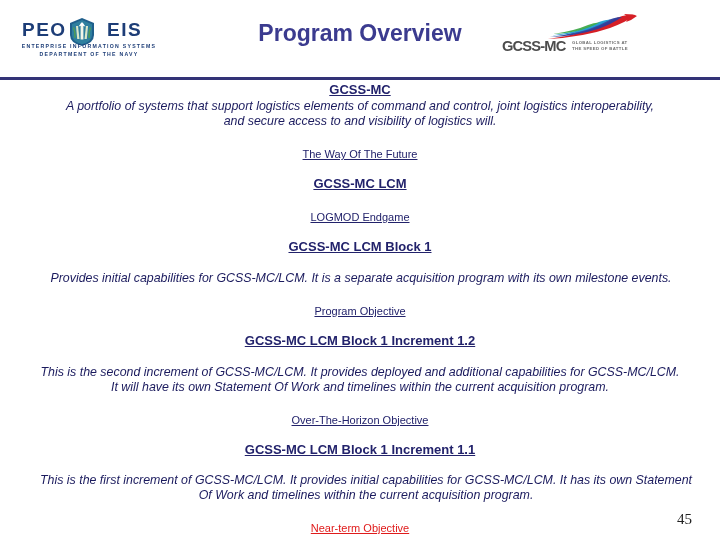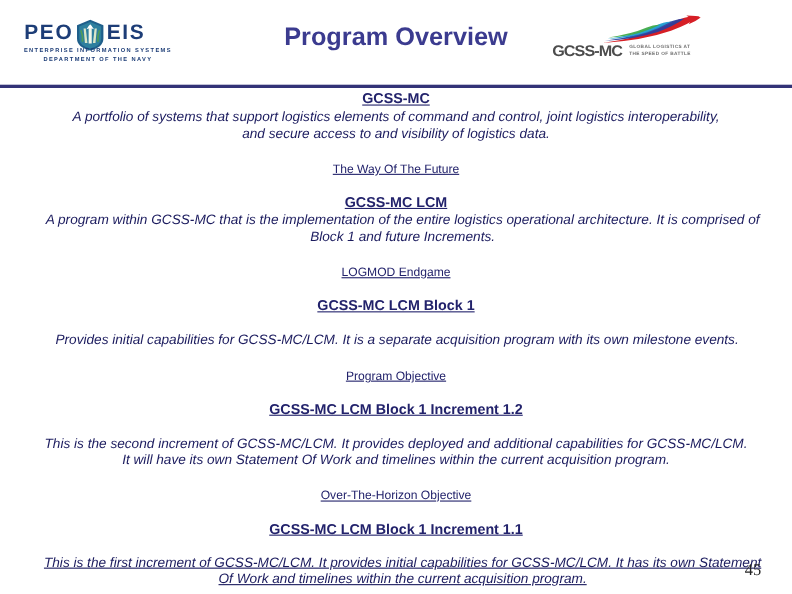--- a/index.html
+++ b/index.html
@@ -47,21 +47,21 @@
   .peo-word {
     position: absolute;
     top: 2px;
     font-family: "Liberation Sans", sans-serif;
     font-weight: bold;
     font-size: 19px;
     letter-spacing: 1.5px;
     color: #1d3d77;
   }
   .peo-word.left { left: 14px; }
-  .peo-word.right { left: 89px; }
+  .peo-word.right { left: 99px; }
   .peo-emblem {
     position: absolute;
     left: 58px;
     top: 0px;
     width: 32px;
     height: 30px;
   }
   .peo-sub {
     position: absolute;
     top: 26px;
@@ -238,43 +238,42 @@
     </span>
   </div>
 
   <div class="header-rule"></div>
 </div>
 
 <div class="slide-body">
 
   <div class="block">
     <div class="block-heading">GCSS-MC</div>
-    <div class="block-desc w1" style="margin:0 auto;">A portfolio of systems that support logistics elements of command and control, joint logistics interoperability, and secure access to and visibility of logistics data.</div>
+    <div class="block-desc w1" style="margin:0 auto;">A portfolio of systems that support logistics elements of command and control, joint logistics interoperability, and secure access to and visibility of logistics will.</div>
     <div class="block-tagline">The Way Of The Future</div>
   </div>
 
   <div class="block">
     <div class="block-heading">GCSS-MC LCM</div>
-    <div class="block-desc w2" style="margin:0 auto;">A program within GCSS-MC that is the implementation of the entire logistics operational architecture.  It is comprised of Block 1 and future Increments.</div>
     <div class="block-tagline">LOGMOD Endgame</div>
   </div>
 
   <div class="block">
     <div class="block-heading">GCSS-MC LCM Block 1</div>
     <div class="block-desc w3" style="margin:16px auto;">Provides initial capabilities for GCSS-MC/LCM.  It is a separate acquisition program with its own milestone events.</div>
     <div class="block-tagline">Program Objective</div>
   </div>
 
   <div class="block">
     <div class="block-heading">GCSS-MC LCM Block 1 Increment 1.2</div>
     <div class="block-desc w4" style="margin:16px auto;">This is the second increment of GCSS-MC/LCM.  It provides deployed and additional capabilities for GCSS-MC/LCM.  It will have its own Statement Of Work and timelines within the current acquisition program.</div>
     <div class="block-tagline">Over-The-Horizon Objective</div>
   </div>
 
   <div class="block">
     <div class="block-heading">GCSS-MC LCM Block 1 Increment 1.1</div>
-    <div class="block-desc w5" style="margin:15px auto;text-decoration:underline;">This is the first increment of GCSS-MC/LCM.  It provides initial capabilities for GCSS-MC/LCM.  It has  its own Statement Of Work and timelines within the current acquisition program.</div>
+    <div class="block-desc w5" style="margin:15px auto;">This is the first increment of GCSS-MC/LCM.  It provides initial capabilities for GCSS-MC/LCM.  It has  its own Statement Of Work and timelines within the current acquisition program.</div>
     <div class="block-tagline accent-red">Near-term Objective</div>
   </div>
 
 </div>
 
 <div class="page-number">45</div>
 
 </body></html>

